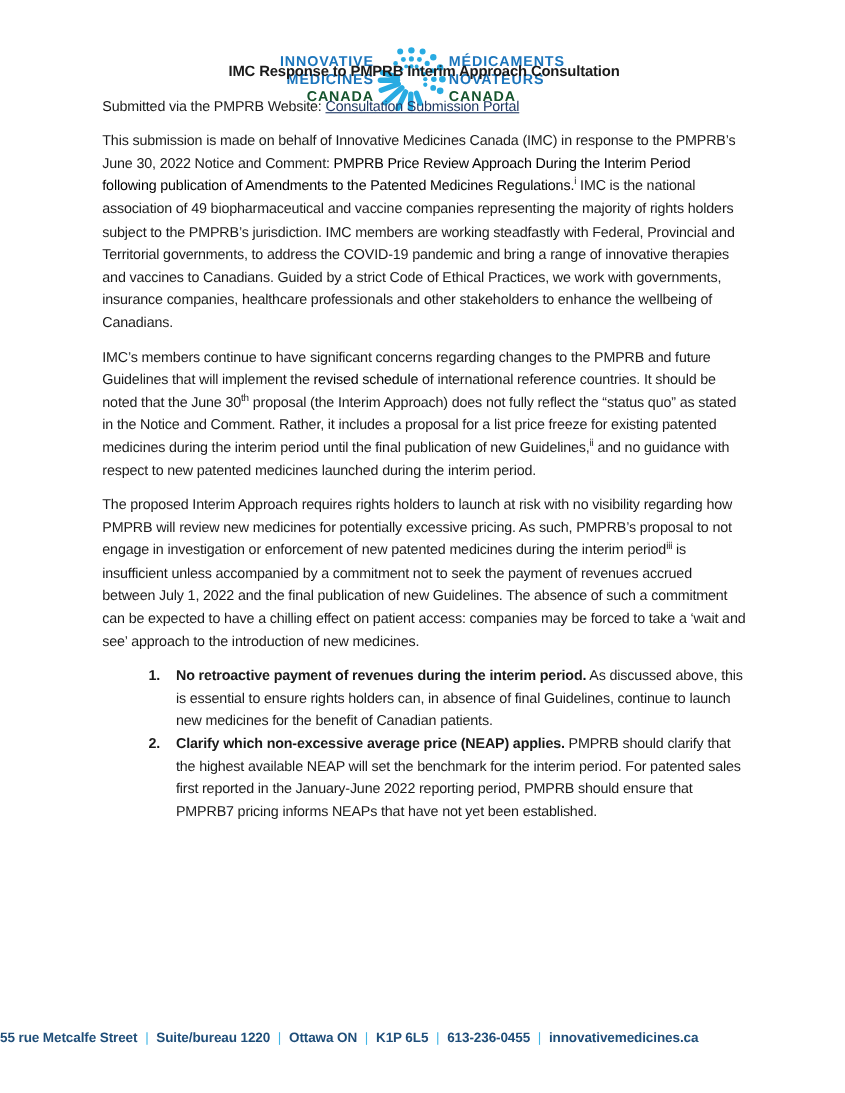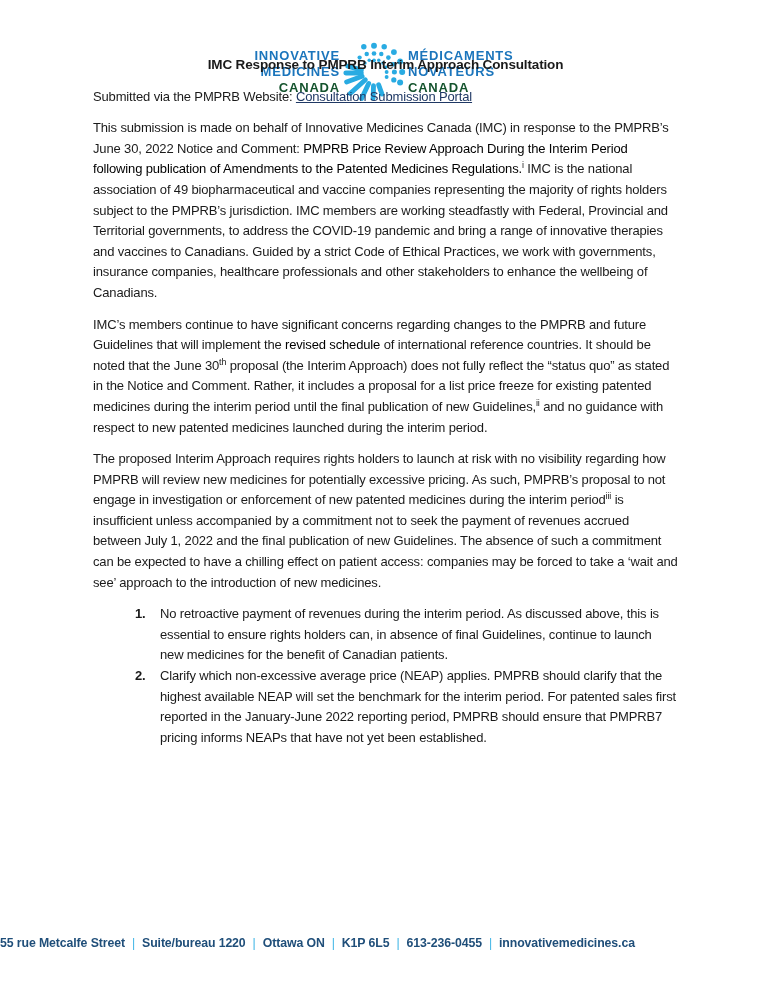--- a/index.html
+++ b/index.html
@@ -71,21 +71,21 @@
   .rec-item {
     display: flex;
     padding-left: 42px;
   }
   .rec-num {
     width: 25px;
     flex: 0 0 25px;
     font-weight: bold;
   }
   .rec-body { flex: 1; }
-  .rec-body b { font-weight: normal; }
+  .rec-body b { font-weight: bold; }
   
   .footer {
     position: absolute;
     left: 0;
     right: 0;
     top: 936px;
     text-align: left;
     font-size: 12.3px;
     letter-spacing: -0.1px;
     color: #1f4e79;

